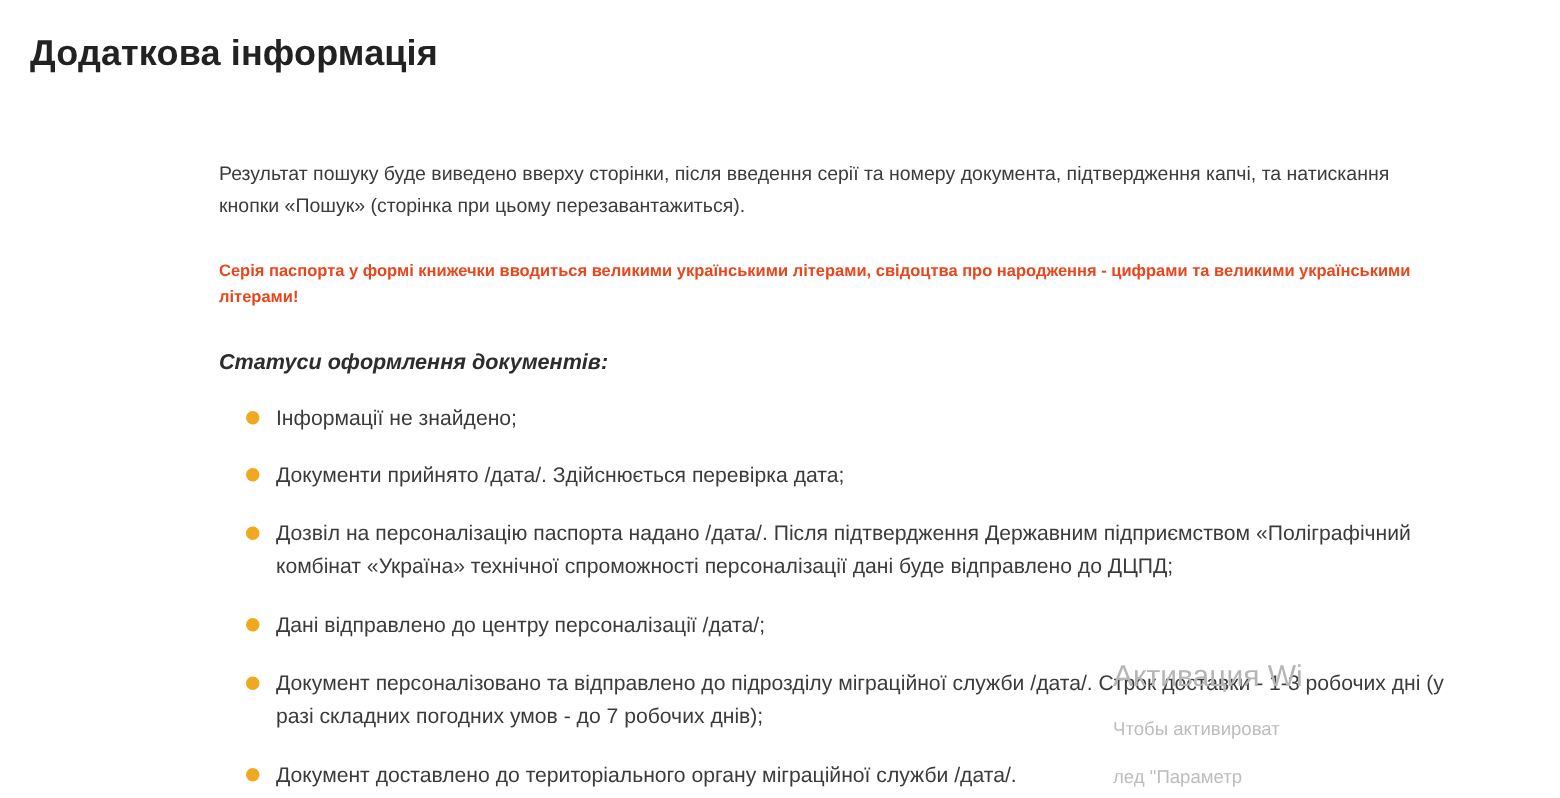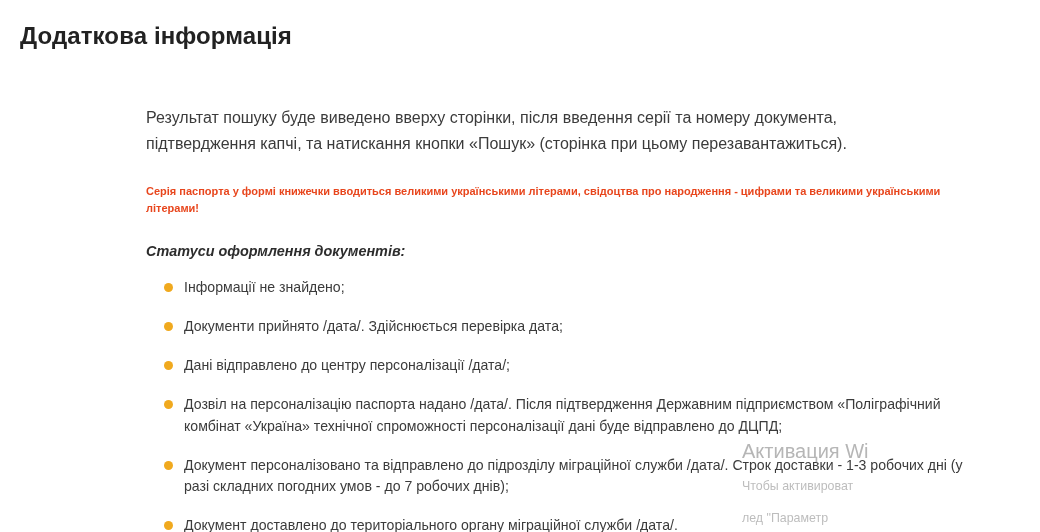--- a/index.html
+++ b/index.html
@@ -30,21 +30,21 @@
     padding: 22px 0 0 20px;
     margin: 0;
     line-height: 1.2;
   }
   .content {
     margin-left: 146px;
     margin-top: 54px;
     width: 820px;
   }
   .intro {
-    font-size: 16px;
+    font-size: 13px;
     line-height: 1.62;
     color: #3b3b3b;
     margin: 0 0 26px 0;
     max-width: 790px;
   }
   .warn-red {
     font-size: 11px;
     font-weight: bold;
     color: #e8461d;
     line-height: 1.58;
@@ -126,25 +126,25 @@
       <li>
         <span class="bullet"></span>
         <span>Інформації не знайдено;</span>
       </li>
       <li>
         <span class="bullet"></span>
         <span>Документи прийнято /дата/. Здійснюється перевірка дата;</span>
       </li>
       <li>
         <span class="bullet"></span>
-        <span>Дані відправлено до центру персоналізації /дата/;</span>
+        <span>Дозвіл на персоналізацію паспорта надано /дата/. Після підтвердження Державним підприємством «Поліграфічний комбінат «Україна» технічної спроможності персоналізації дані буде відправлено до ДЦПД;</span>
       </li>
       <li>
         <span class="bullet"></span>
-        <span>Дозвіл на персоналізацію паспорта надано /дата/. Після підтвердження Державним підприємством «Поліграфічний комбінат «Україна» технічної спроможності персоналізації дані буде відправлено до ДЦПД;</span>
+        <span>Дані відправлено до центру персоналізації /дата/;</span>
       </li>
       <li>
         <span class="bullet"></span>
         <span>Документ персоналізовано та відправлено до підрозділу міграційної служби /дата/. Строк доставки - 1-3 робочих дні (у разі складних погодних умов - до 7 робочих днів);</span>
       </li>
       <li>
         <span class="bullet"></span>
         <span>Документ доставлено до територіального органу міграційної служби /дата/.</span>
       </li>
     </ul>

